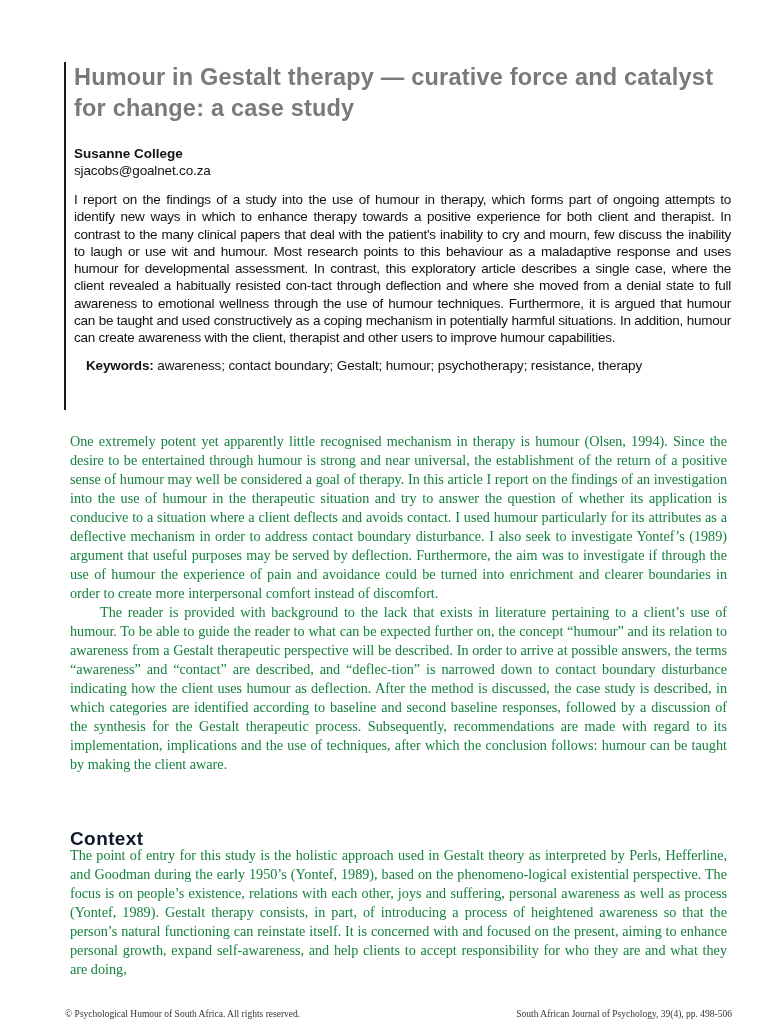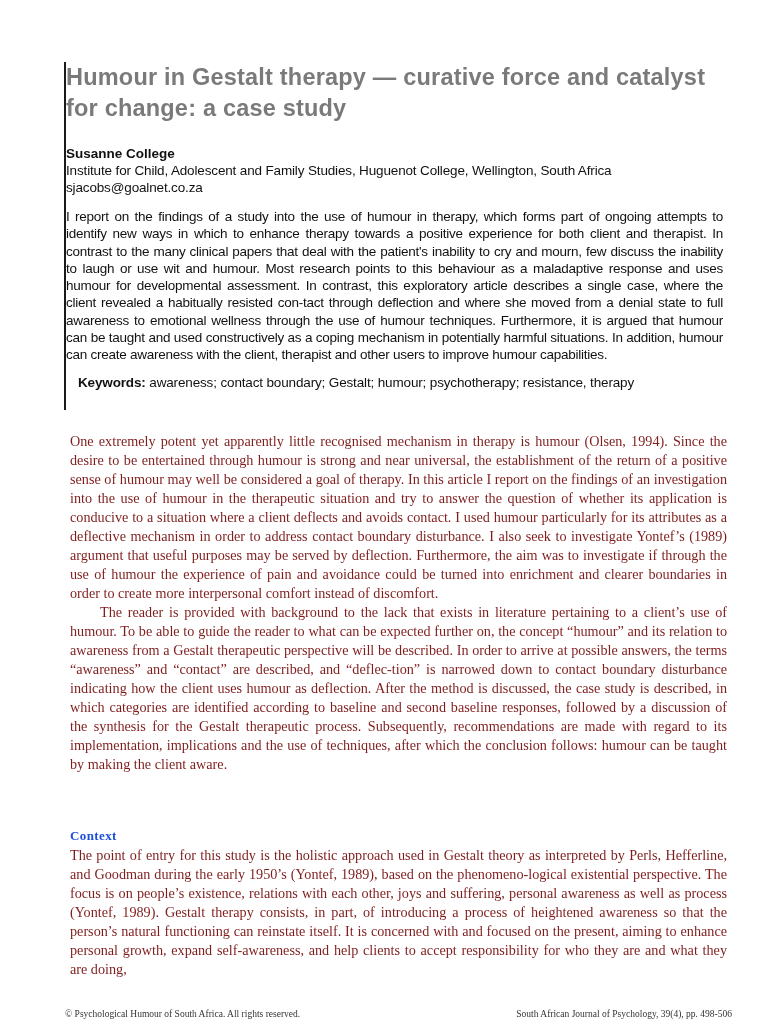--- a/index.html
+++ b/index.html
@@ -1,21 +1,21 @@
 <!DOCTYPE html>
 <html><head>
 <meta charset="utf-8">
 <style>
   html, body { margin: 0; padding: 0; background: #ffffff; }
   body { width: 768px; height: 1024px; position: relative; overflow: hidden; }
   .page { position: absolute; left: 0; top: 0; width: 768px; height: 1024px; }
 
   .abstract-block {
     position: absolute; left: 64px; top: 62px; width: 676px; height: 348px;
-    border-left: 2px solid #1a1a1a; padding-left: 0; box-sizing: border-box;
+    border-left: 2px solid #1a1a1a; padding-left: 8px; box-sizing: border-box;
   }
   .title {
     font-family: "Liberation Sans", sans-serif; font-weight: bold; color: #7a7a7a;
     font-size: 23.5px; line-height: 31px; margin: 0; letter-spacing: 0.2px;
   }
   .author {
     font-family: "Liberation Sans", sans-serif; font-weight: bold; color: #111;
     font-size: 13.5px; line-height: 17px; margin-top: 21px;
   }
   .affil, .email {
@@ -28,49 +28,48 @@
     letter-spacing: -0.25px; width: 657px;
   }
   .keywords {
     font-family: "Liberation Sans", sans-serif; color: #111;
     font-size: 13.5px; line-height: 17px; margin-top: 10px; letter-spacing: -0.15px;
   }
   .keywords b { font-weight: bold; margin-left: 12px; }
 
   .body-text {
     position: absolute; left: 70px; width: 657px;
-    font-family: "Liberation Serif", serif; color: #7f1d1d;
+    font-family: "Liberation Serif", serif; color: #15803d;
     font-size: 14.2px; line-height: 19px; text-align: justify;
   }
   .body-text p { margin: 0; }
   .body-text p.indent { text-indent: 30px; }
   #intro { top: 432px; }
   .section-heading {
     position: absolute; left: 70px; top: 828px;
-    font-family: Liberation Serif, serif; font-weight: bold; color: #1d4ed8;
-    font-size: 13px; letter-spacing: 0.4px;
+    font-family: Liberation Sans, sans-serif; font-weight: bold; color: #0f172a;
+    font-size: 19px; letter-spacing: 0.4px;
   }
   #context { top: 846px; }
 
   .footer {
     position: absolute; top: 1009px;
     font-family: "Liberation Serif", serif; color: #333; font-size: 9.5px;
   }
   .footer.left { left: 65px; }
   .footer.right { right: 36px; }
 </style>
 </head>
 <body>
 
 <div class="page">
 
   <div class="abstract-block">
     <h1 class="title">Humour in Gestalt therapy — curative force and catalyst for change: a case study</h1>
     <div class="author">Susanne College</div>
-    <div class="affil">Institute for Child, Adolescent and Family Studies, Huguenot College, Wellington, South Africa</div>
     <div class="email">sjacobs@goalnet.co.za</div>
     <div class="abstract">I report on the findings of a study into the use of humour in therapy, which forms part of ongoing attempts to identify new ways in which to enhance therapy towards a positive experience for both client and therapist. In contrast to the many clinical papers that deal with the patient's inability to cry and mourn, few discuss the inability to laugh or use wit and humour. Most research points to this behaviour as a maladaptive response and uses humour for developmental assessment. In contrast, this exploratory article describes a single case, where the client revealed a habitually resisted con-tact through deflection and where she moved from a denial state to full awareness to emotional wellness through the use of humour techniques. Furthermore, it is argued that humour can be taught and used constructively as a coping mechanism in potentially harmful situations. In addition, humour can create awareness with the client, therapist and other users to improve humour capabilities.</div>
     <div class="keywords">
       <b>Keywords:</b>
       <span>awareness; contact boundary; Gestalt; humour; psychotherapy; resistance, therapy</span>
     </div>
   </div>
 
   <div class="body-text" id="intro">
     <p>One extremely potent yet apparently little recognised mechanism in therapy is humour (Olsen, 1994). Since the desire to be entertained through humour is strong and near universal, the establishment of the return of a positive sense of humour may well be considered a goal of therapy. In this article I report on the findings of an investigation into the use of humour in the therapeutic situation and try to answer the question of whether its application is conducive to a situation where a client deflects and avoids contact. I used humour particularly for its attributes as a deflective mechanism in order to address contact boundary disturbance. I also seek to investigate Yontef’s (1989) argument that useful purposes may be served by deflection. Furthermore, the aim was to investigate if through the use of humour the experience of pain and avoidance could be turned into enrichment and clearer boundaries in order to create more interpersonal comfort instead of discomfort.</p>

